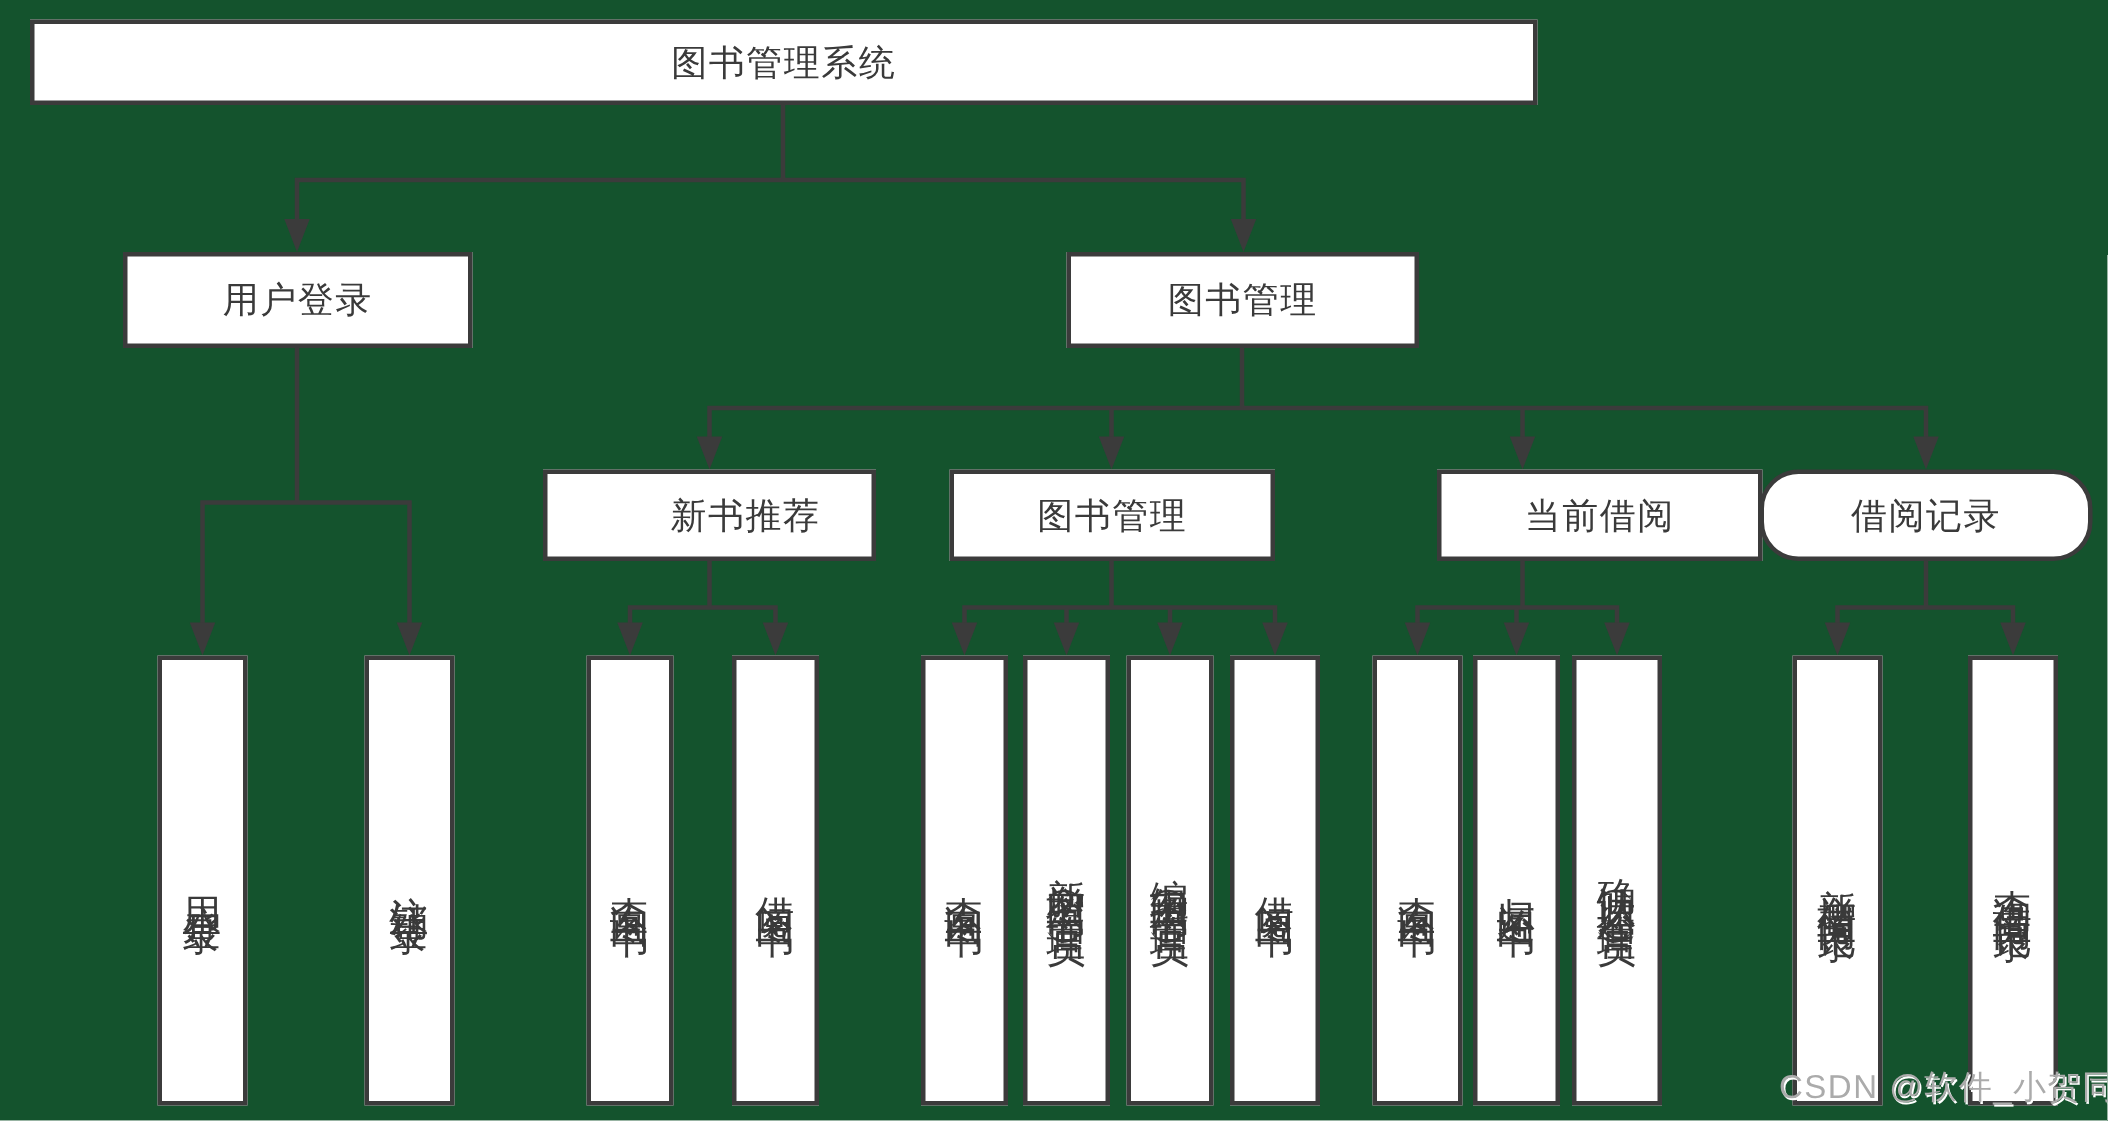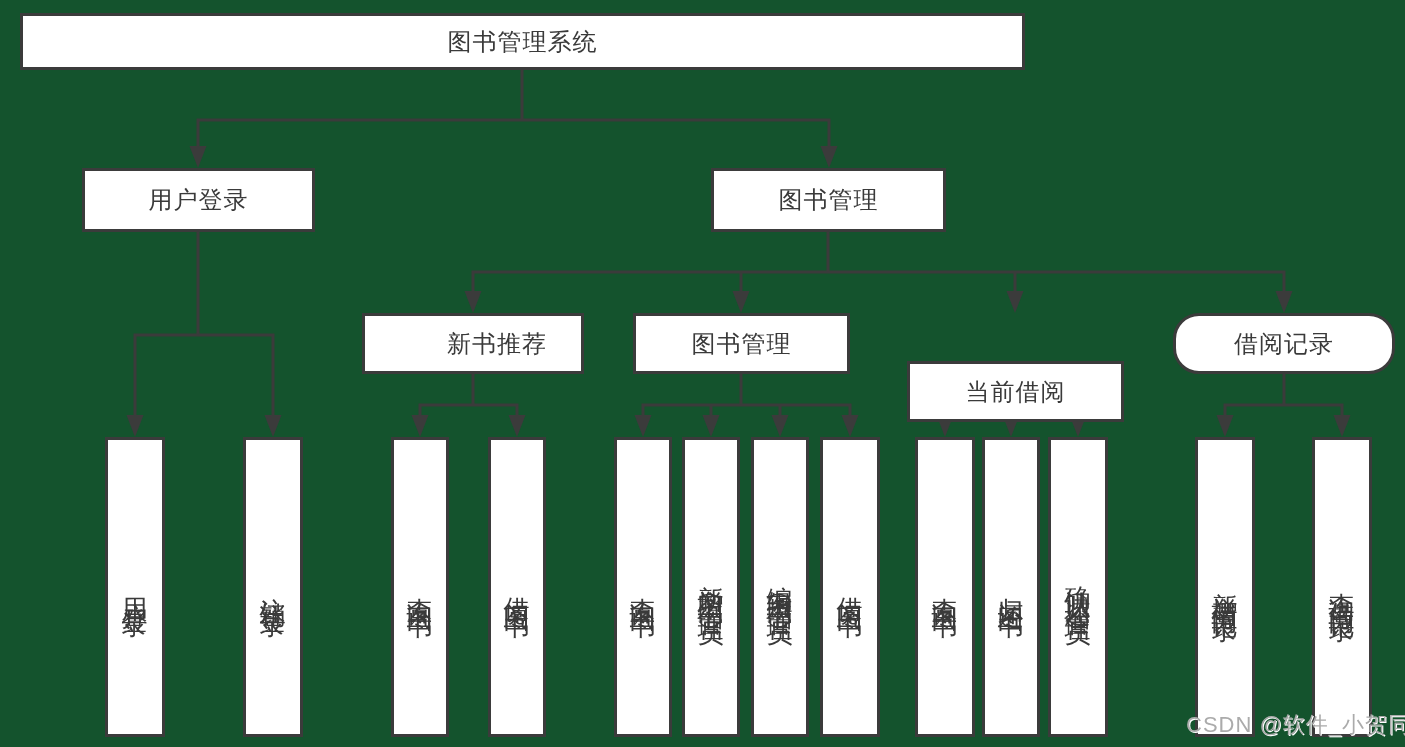--- a/index.html
+++ b/index.html
@@ -101,21 +101,21 @@
     </g>
   </svg>
 
   <div class="node hbox" style="left:20px; top:13px; width:1005px; height:57px;">图书管理系统</div>
 
   <div class="node hbox" style="left:82px; top:168px; width:233px; height:64px;">用户登录</div>
   <div class="node hbox" style="left:711px; top:168px; width:235px; height:64px;">图书管理</div>
 
   <div class="node hbox" style="left:362px; top:313px; width:222px; height:61px;padding-left:48px;">新书推荐</div>
   <div class="node hbox" style="left:633px; top:313px; width:217px; height:61px;">图书管理</div>
-  <div class="node hbox" style="left:907px; top:313px; width:217px; height:61px;margin-top:48px;">当前借阅</div>
+  <div class="node hbox" style="left:958px; top:313px; width:217px; height:61px;">当前借阅</div>
   <div class="node hbox" style="left:1173px; top:313px; width:222px; height:61px;border-radius:26px;">借阅记录</div>
 
   <div class="node vbox" style="left:105px; width:60px;">用户登录</div>
   <div class="node vbox" style="left:243px; width:60px;">注销登录</div>
   <div class="node vbox" style="left:391px; width:58px;">查询图书</div>
   <div class="node vbox" style="left:488px; width:58px;">借阅图书</div>
   <div class="node vbox" style="left:614px; width:58px;">查询图书</div>
   <div class="node vbox" style="left:682px; width:58px;">新增图书（管理员）</div>
   <div class="node vbox" style="left:751px; width:58px;">编辑图书（管理员）</div>
   <div class="node vbox" style="left:820px; width:60px;">借阅图书</div>

